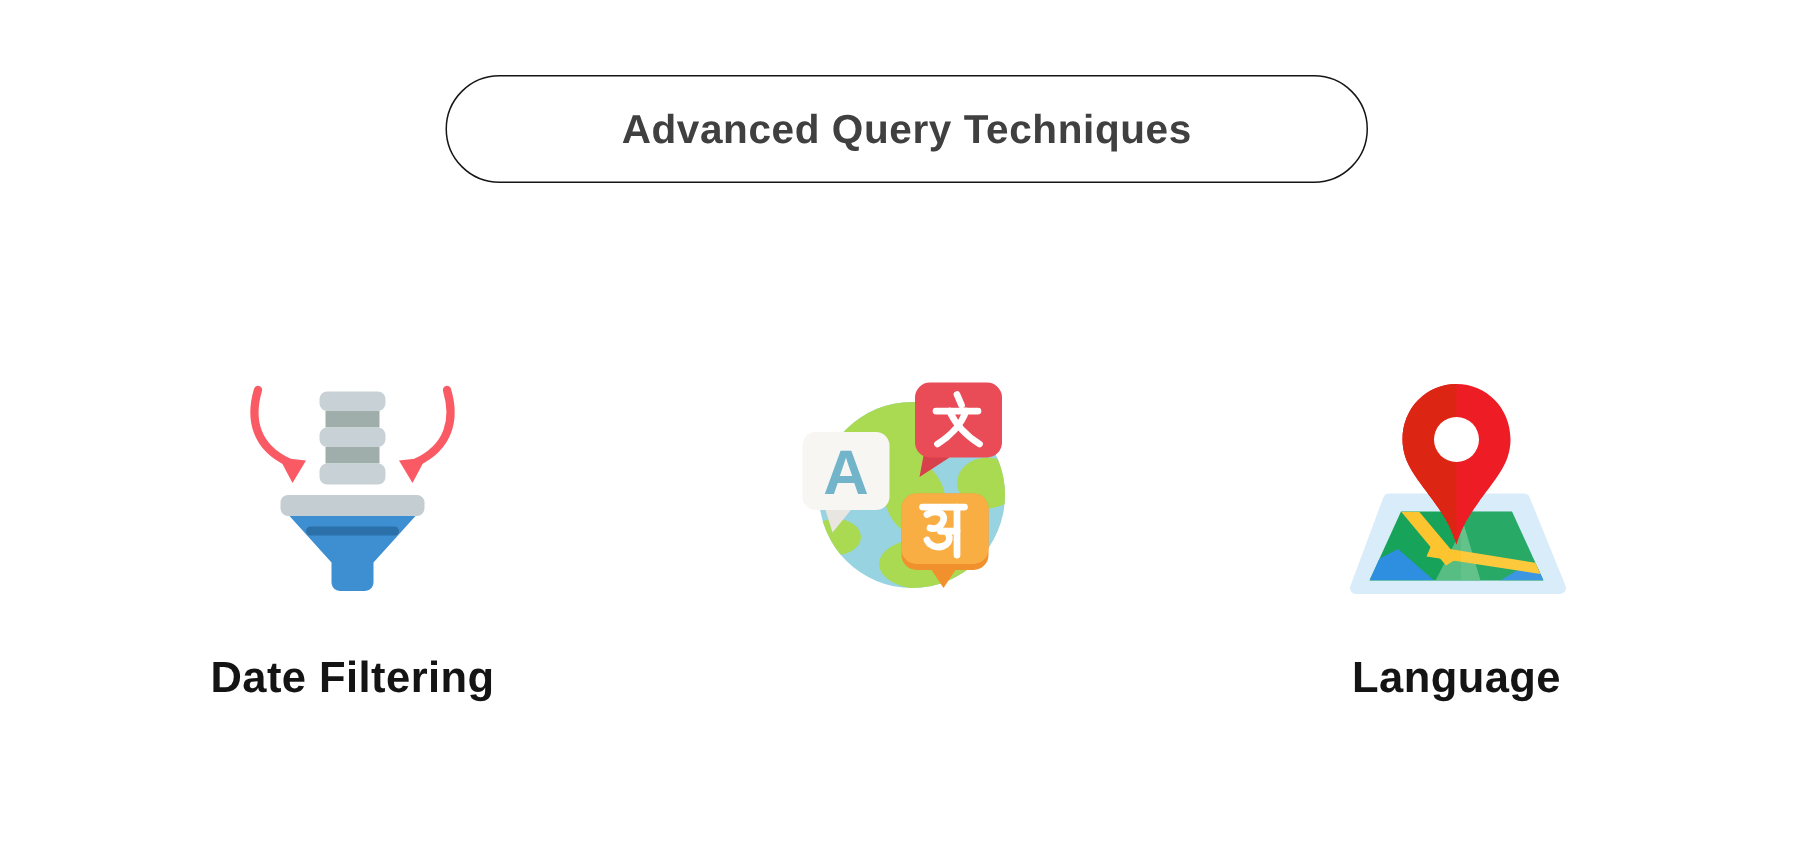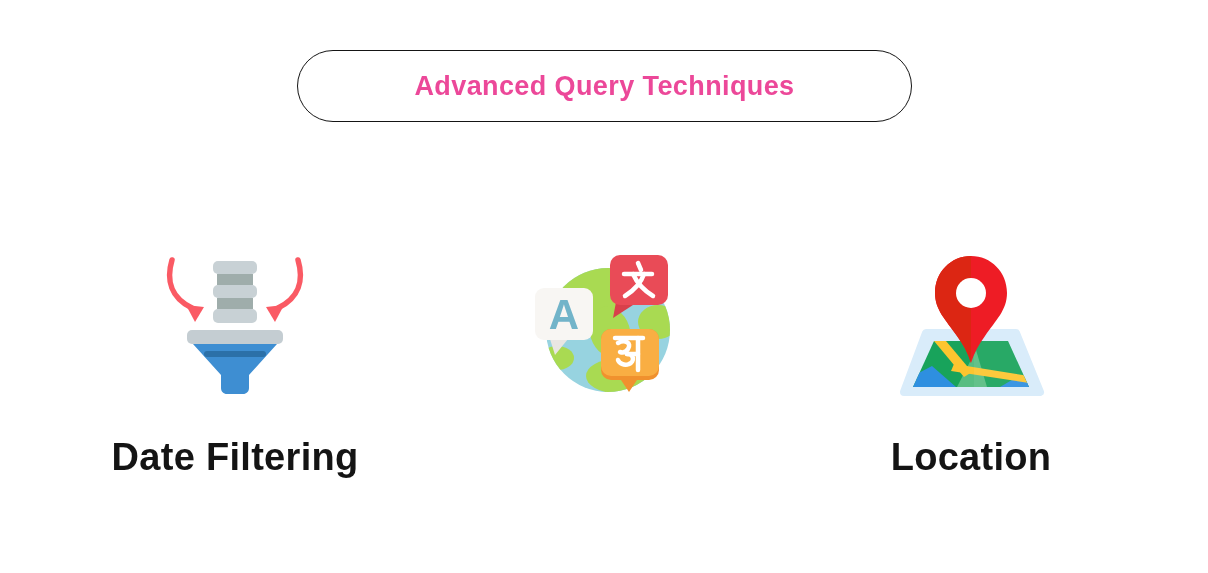--- a/index.html
+++ b/index.html
@@ -21,39 +21,39 @@
     border: 1.5px solid #151515;
     border-radius: 36px;
     background: #ffffff;
     display: flex;
     align-items: center;
     justify-content: center;
   }
   .title-text {
     font-size: 27px;
     font-weight: 700;
-    color: #ec4899;
+    color: #404040;
     letter-spacing: 0.4px;
     white-space: nowrap;
   }
   .feature {
     position: absolute;
     top: 250px;
     width: 230px;
     display: flex;
     flex-direction: column;
     align-items: center;
   }
   .feature-date     { left: 120px; }
   .feature-language { left: 490px; }
   .feature-location { left: 856px; }
   .icon-box { width: 150px; height: 150px; }
   .feature-label {
     margin-top: 36px;
-    font-size: 38px;
+    font-size: 29px;
     font-weight: 700;
     color: #141414;
     letter-spacing: 0.3px;
     white-space: nowrap;
   }
   .svg-a-letter {
     font-family: "Liberation Sans", sans-serif;
     font-weight: 700;
   }
 </style>
@@ -160,16 +160,16 @@
           <path d="M58 114 L133 126 L133 133 L55 121 Z" fill="#fcc52f"></path>
           <path d="M78 91 L112 91 L133 137 L78 137 Z" fill="#ffffff" opacity="0.07"></path>
         </g>
       </g>
       <g>
         <path d="M75 6 C55 6 39 22 39 43 C39 60 50 70 61 86 C67 94 72 103 75 113 C78 103 83 94 89 86 C100 70 111 60 111 43 C111 22 95 6 75 6 Z" fill="#ee1c25"></path>
         <path d="M75 6 C55 6 39 22 39 43 C39 60 50 70 61 86 C67 94 72 103 75 113 C78 103 83 94 89 86 C100 70 111 60 111 43 C111 22 95 6 75 6 Z" fill="#dc2613" clip-path="url(#pinLeftClip)"></path>
         <circle cx="75" cy="43" r="15" fill="#ffffff"></circle>
       </g>
     </svg>
-    <div class="feature-label">Location</div>
+    <div class="feature-label">Language</div>
   </div>
 
 </div>
 
 </body></html>

